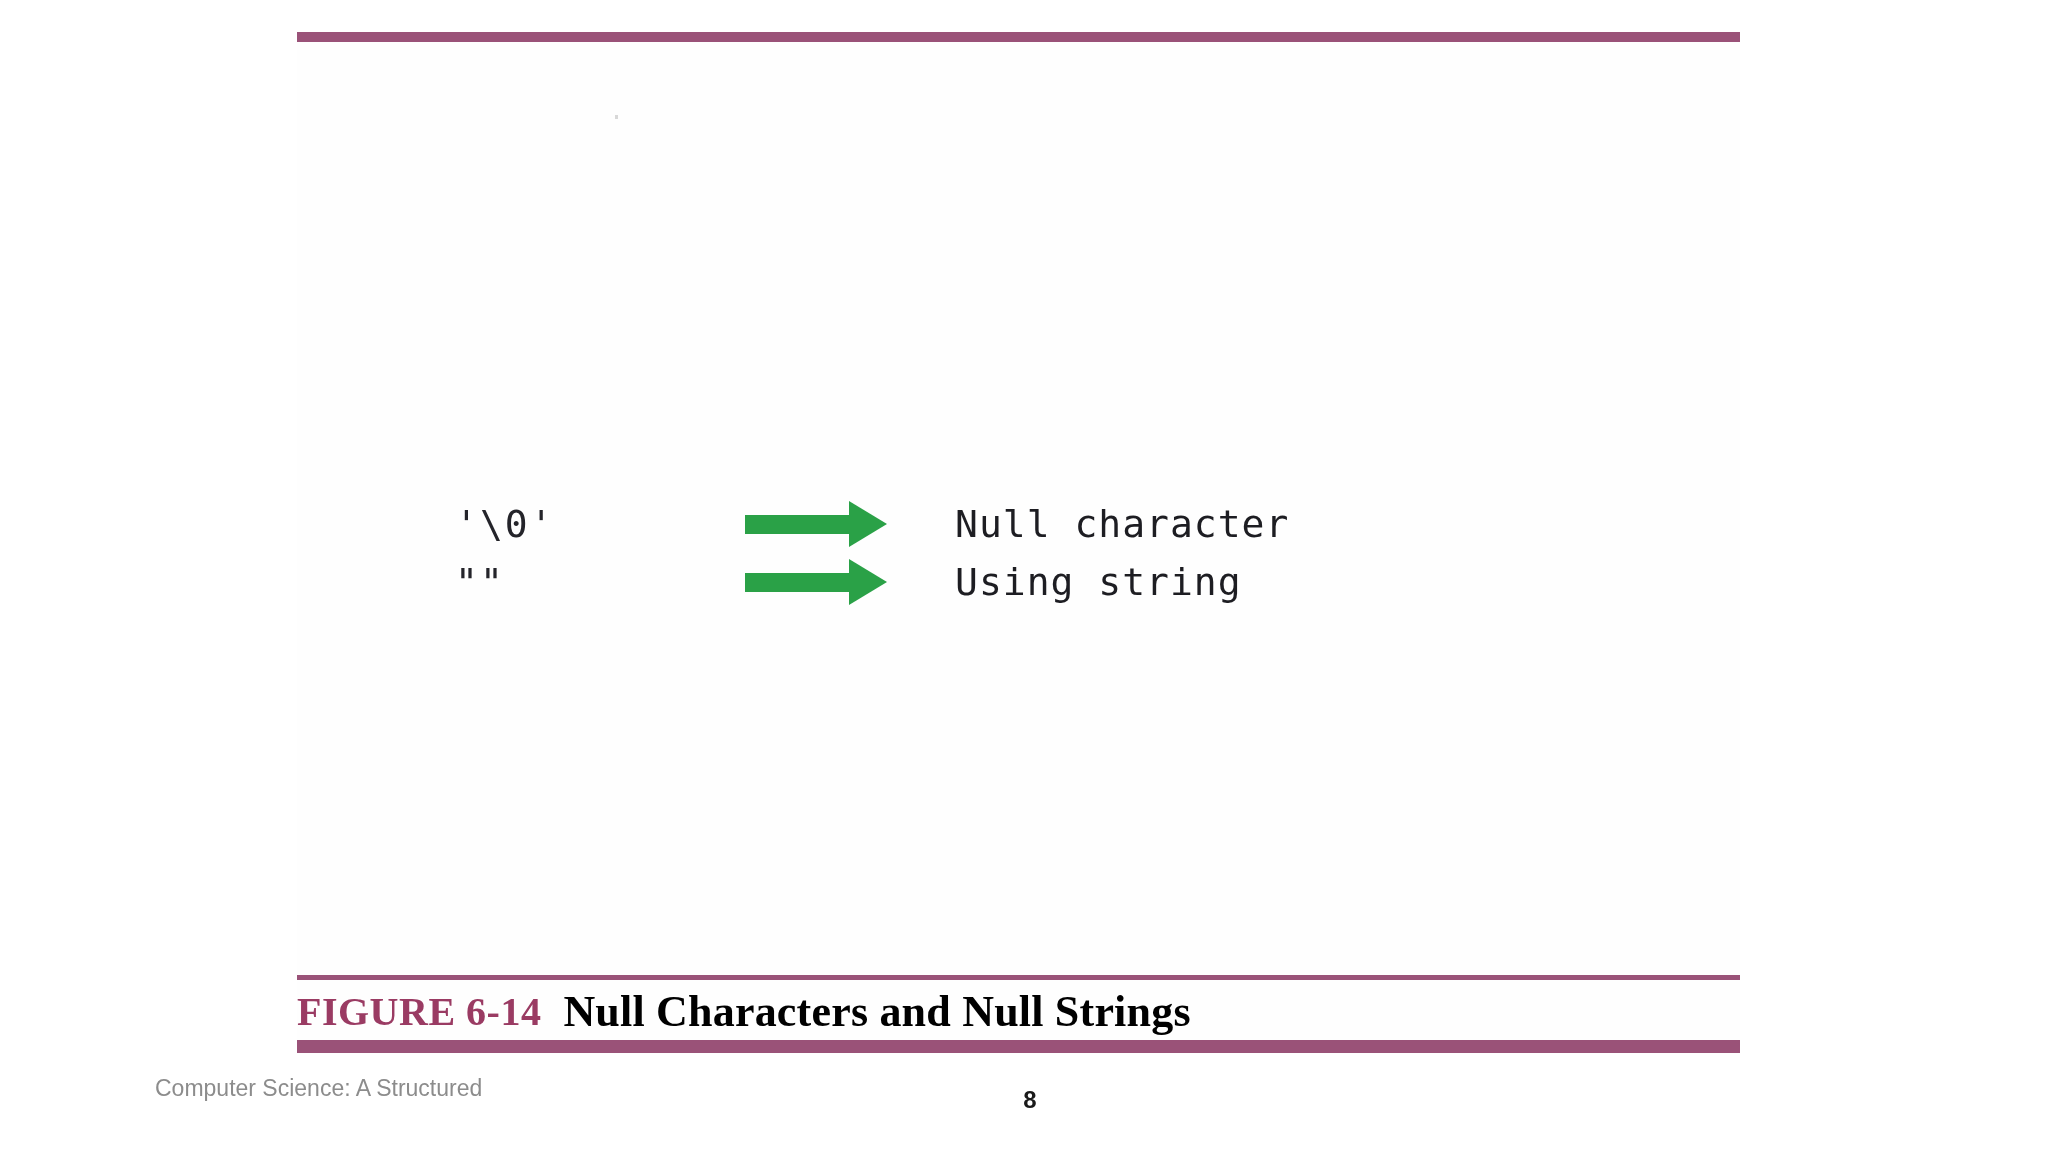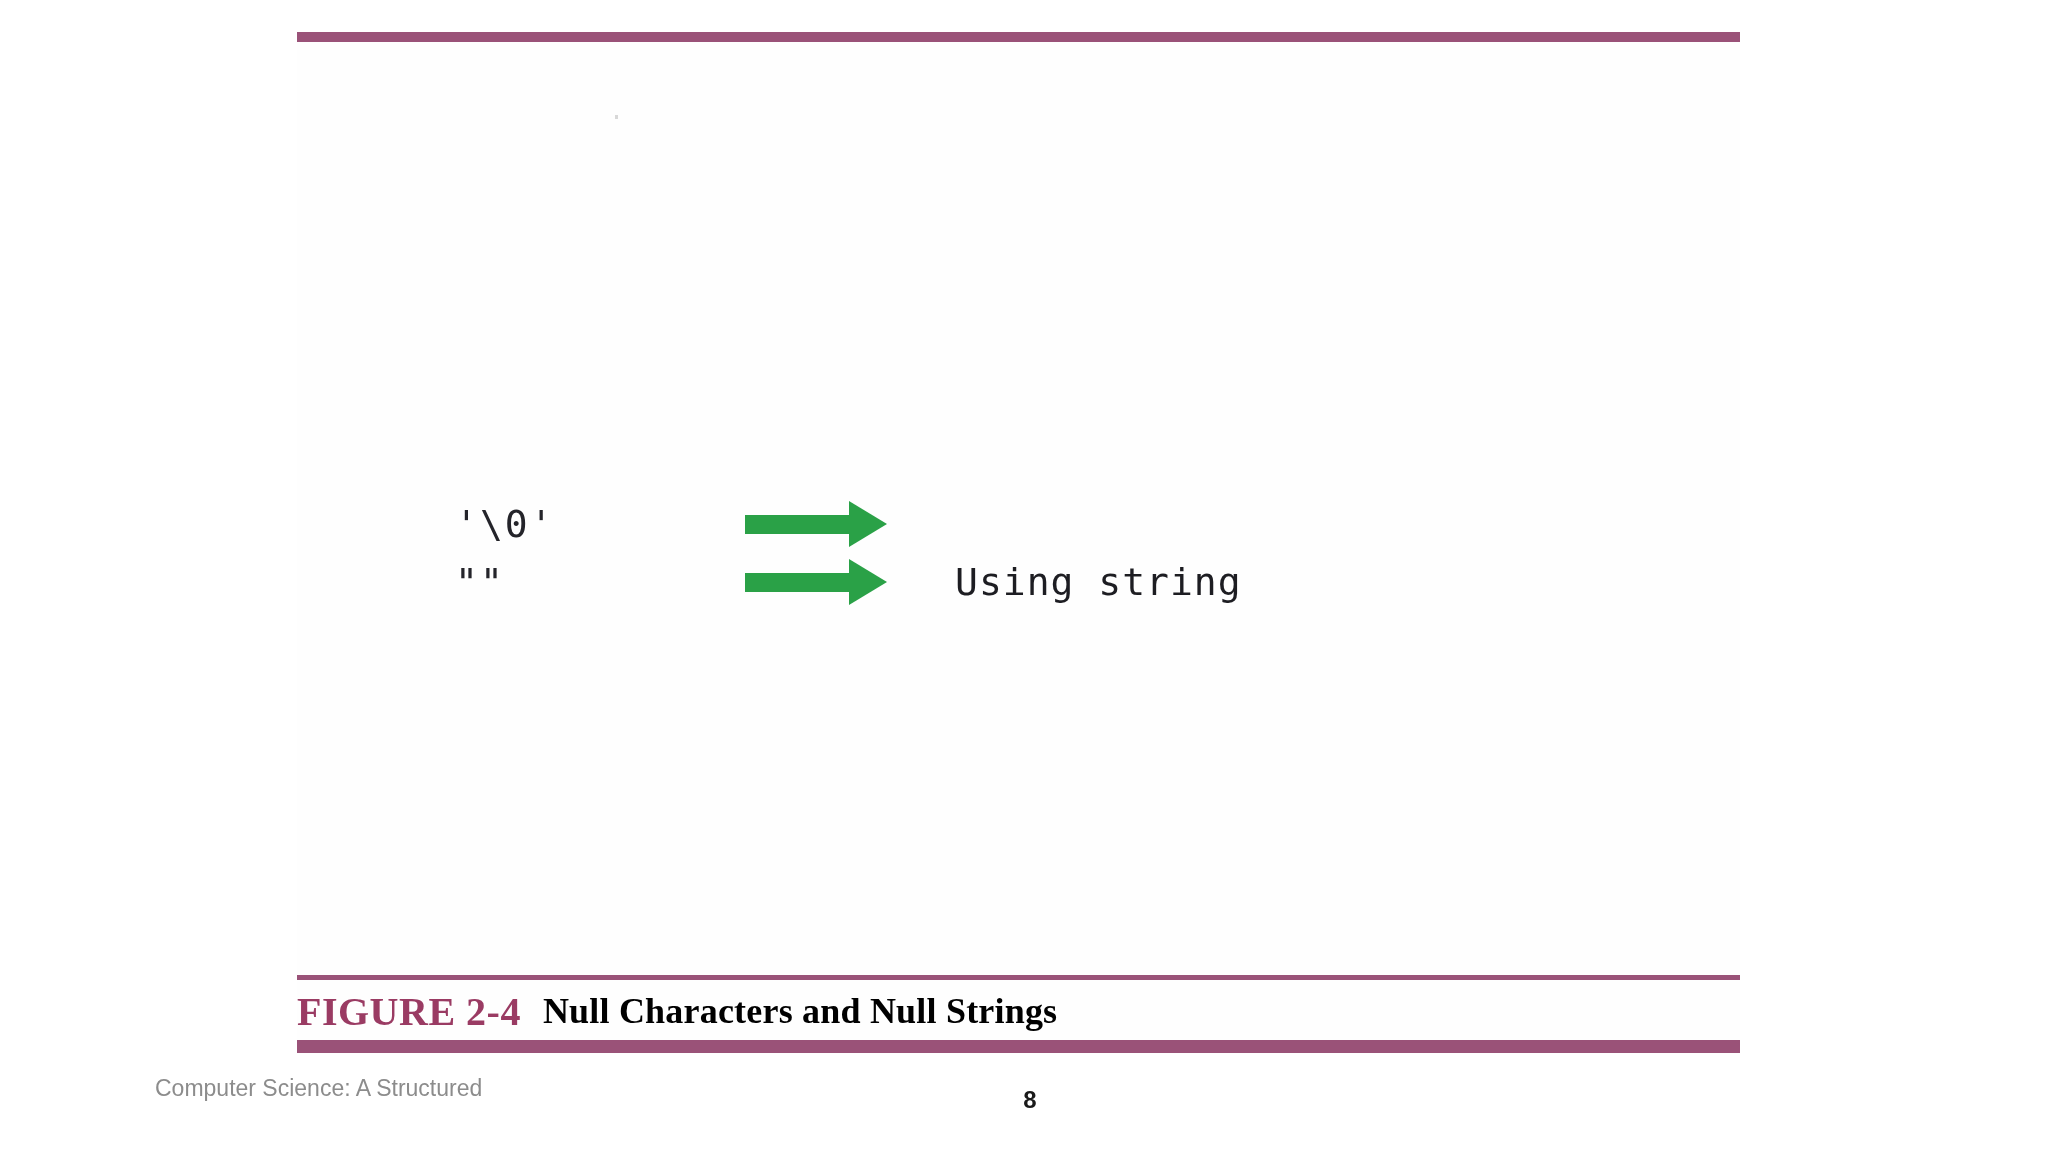--- a/index.html
+++ b/index.html
@@ -149,21 +149,21 @@
   .caption-number {
     font-family: "Liberation Serif", serif;
     font-weight: bold;
     font-size: 40px;
     color: #9a3b63;
     letter-spacing: 0.5px;
   }
   .caption-title {
     font-family: "Liberation Serif", serif;
     font-weight: bold;
-    font-size: 36px;
+    font-size: 44px;
     color: #000000;
     margin-left: 22px;
     letter-spacing: 0.2px;
   }
 
   
   .footer-credit {
     position: absolute;
     left: 155px;
     top: 1072px;
@@ -197,37 +197,38 @@
   </div>
 
   <div class="diagram">
 
     <div class="diag-row row-1">
       <div class="literal">'\0'</div>
       <div class="arrow">
         <span class="shaft"></span>
         <span class="head"></span>
       </div>
+      <div class="diag-label">Null character</div>
     </div>
 
     <div class="diag-row row-2">
       <div class="literal">""</div>
       <div class="arrow">
         <span class="shaft"></span>
         <span class="head"></span>
       </div>
       <div class="diag-label">Using string</div>
     </div>
 
   </div>
 
   <div class="rule-thin"></div>
 
   <div class="caption">
-    <span class="caption-number">FIGURE 2-4</span>
+    <span class="caption-number">FIGURE 6-14</span>
     <span class="caption-title">Null Characters and Null Strings</span>
   </div>
 
   <div class="rule-bottom"></div>
 
   <div class="footer-credit">
     <span class="line">Computer Science: A Structured</span>
   </div>
 
   <div class="page-number">8</div>

